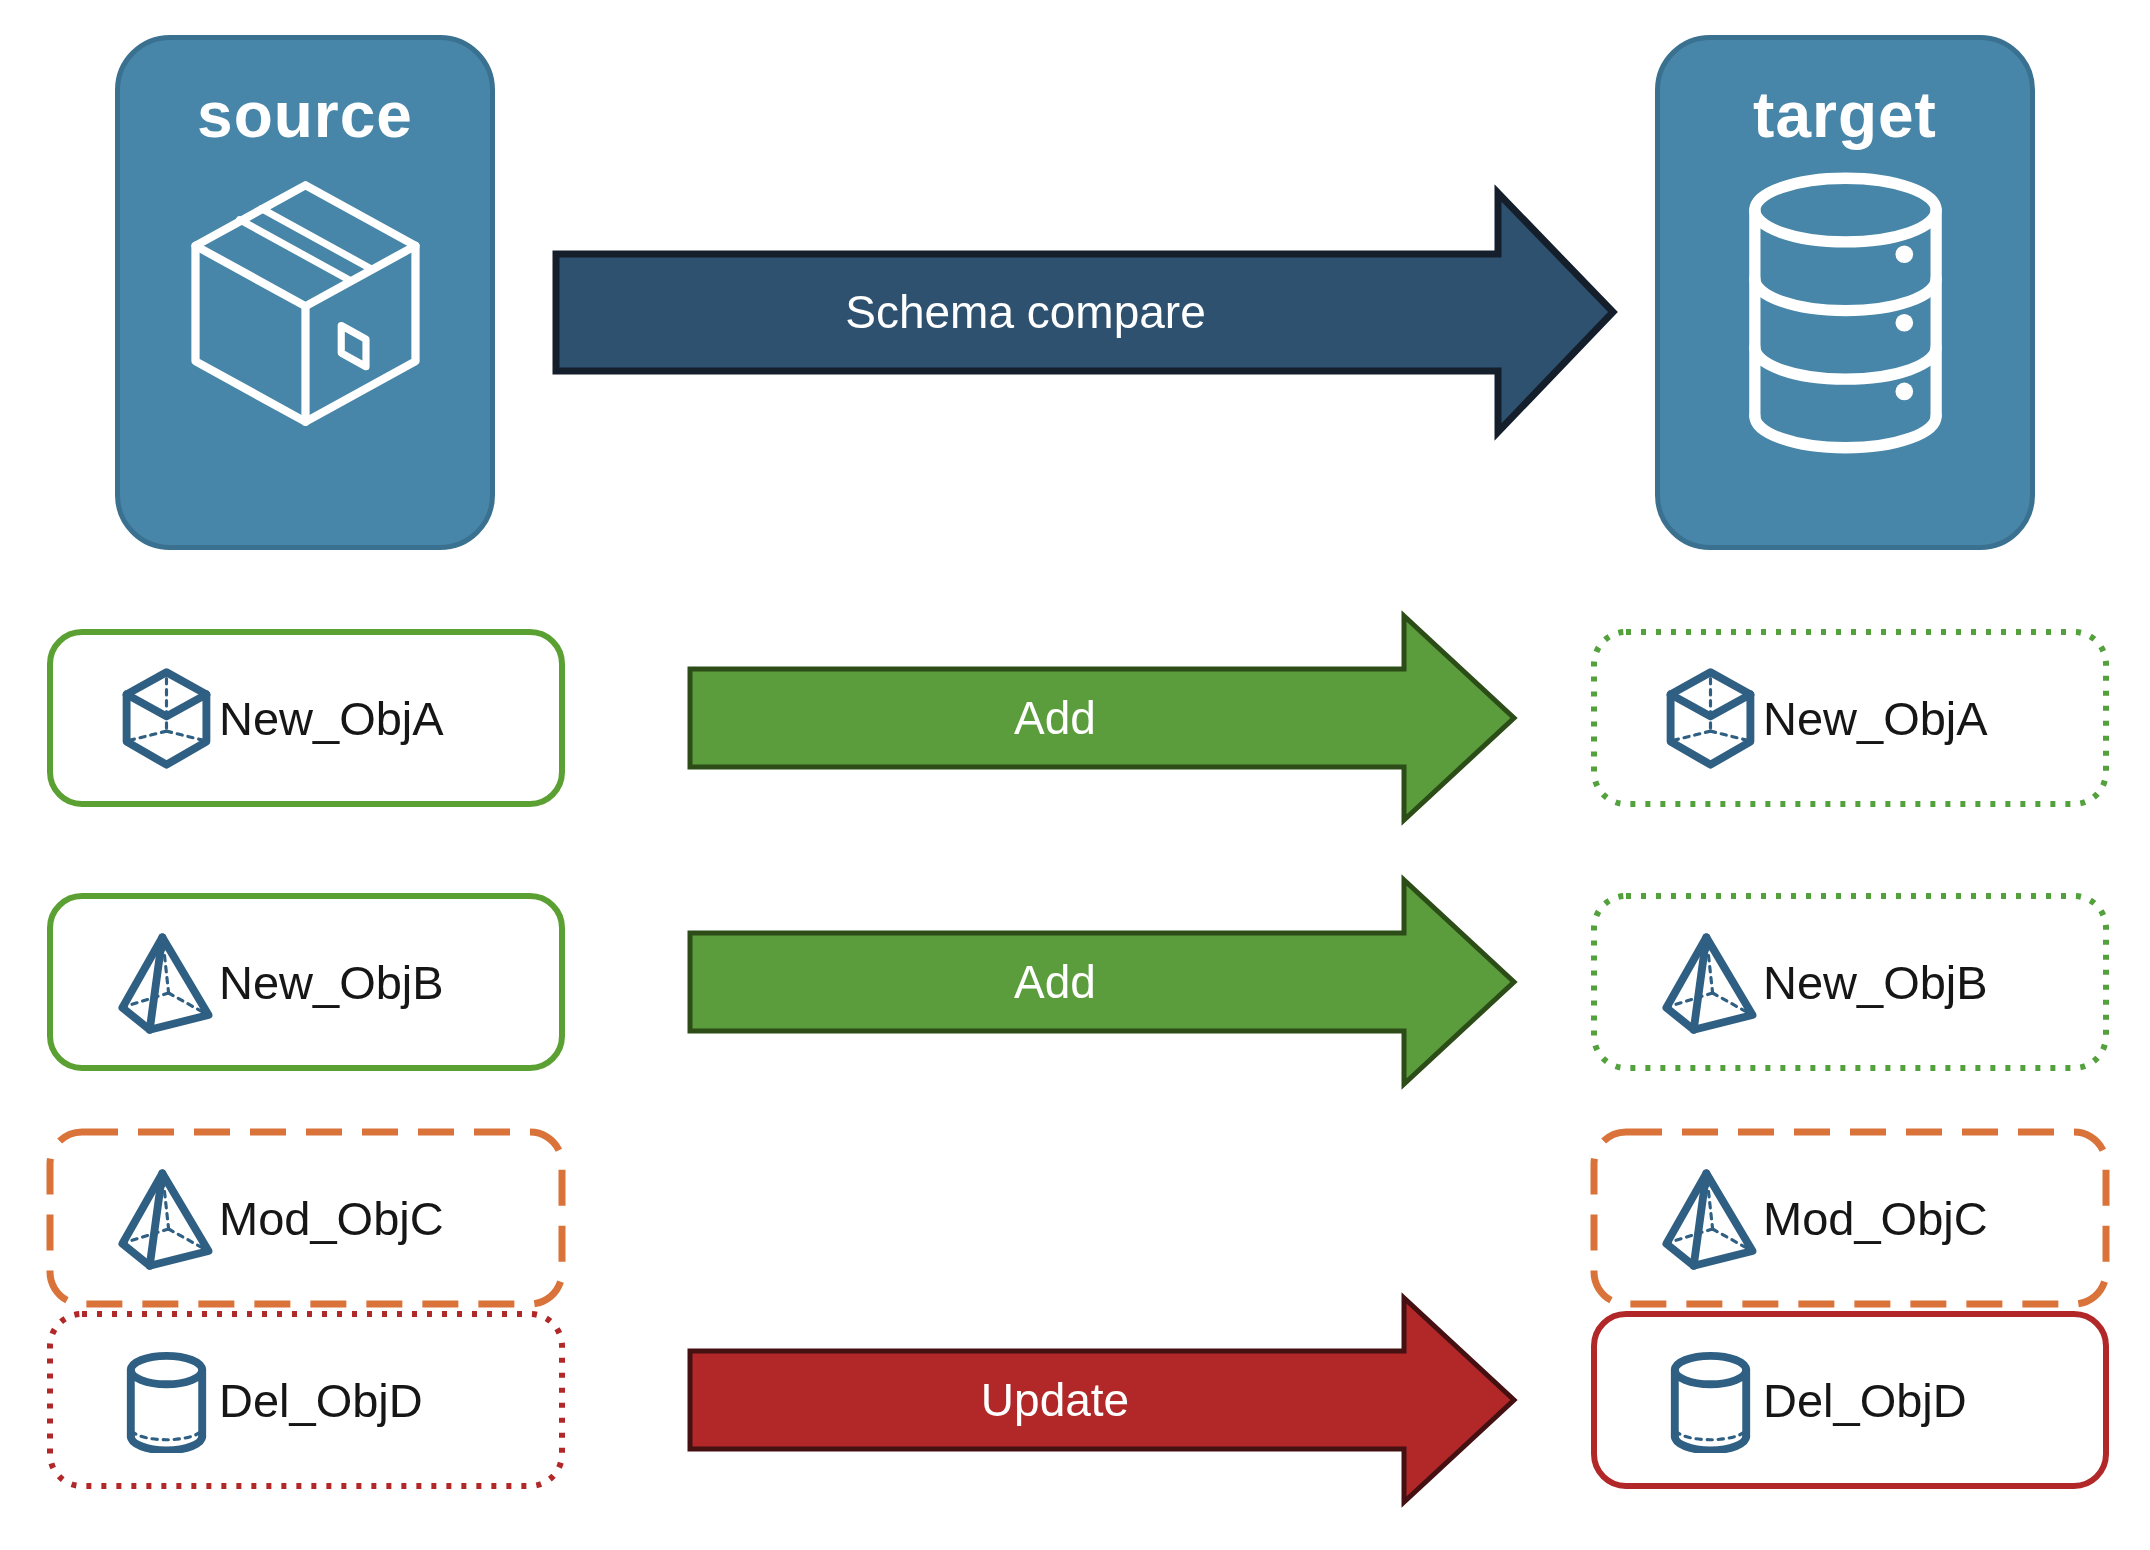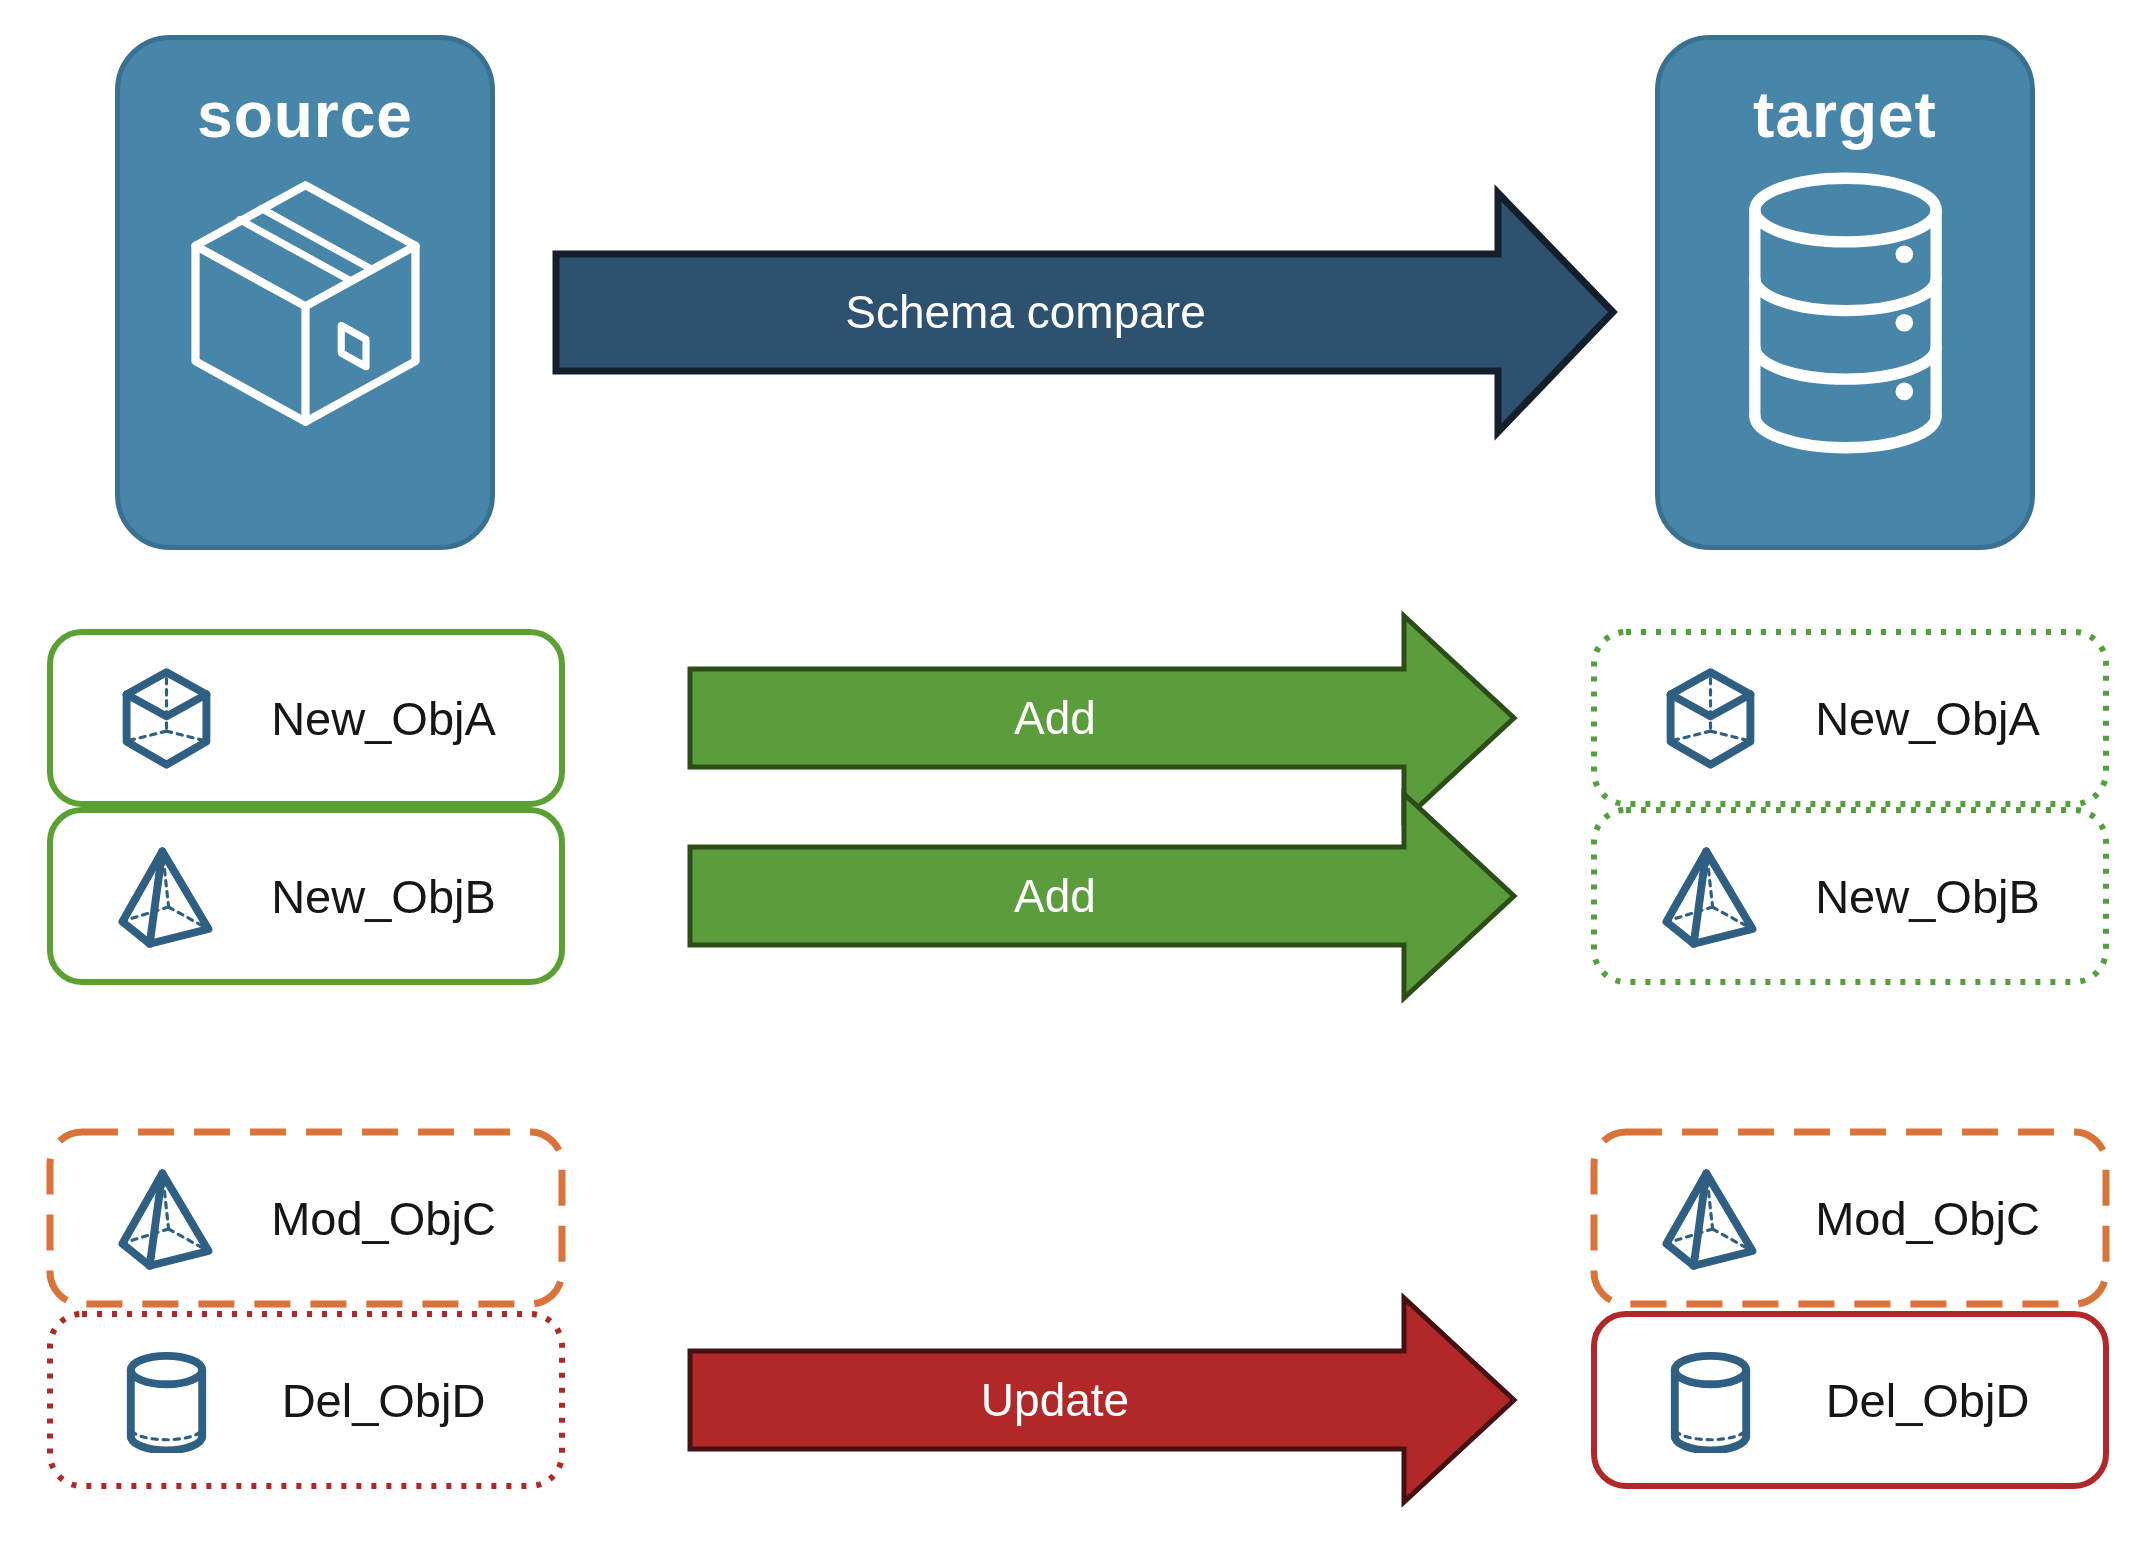--- a/index.html
+++ b/index.html
@@ -38,21 +38,21 @@
   .objbox{
     position:absolute;top:16px;width:520px;height:180px;box-sizing:border-box;
     display:flex;align-items:center;padding-left:68px;
   }
   .objbox.left{left:46px;}
   .objbox.right{left:1590px;}
   .box-border{position:absolute;left:0;top:0;width:520px;height:180px;}
   .box-border rect{fill:none;}
   .obj-icon{width:105px;height:105px;color:var(--icon-blue);flex:0 0 auto;position:relative;}
   .obj-label{
-    flex:1;text-align:center;font-size:47px;color:var(--label-text);
+    flex:1;font-size:47px;color:var(--label-text);
     padding-right:18px;position:relative;
   }
   .action-arrow{position:absolute;left:688px;top:0;width:830px;height:212px;}
   .action-arrow polygon{stroke-width:5;stroke-linejoin:miter;}
   .action-arrow .arrow-label{width:718px;height:212px;line-height:212px;padding-left:8px;}
 
   
   .ico-solid{fill:none;stroke:currentColor;stroke-linejoin:round;stroke-linecap:round;}
   .ico-dash{fill:none;stroke:currentColor;stroke-linejoin:round;stroke-linecap:round;}
 </style>
@@ -147,21 +147,21 @@
       <div class="objbox right">
         <svg class="box-border" preserveAspectRatio="none" viewBox="0 0 520 180">
             <rect class="border-rect" x="4" y="4" width="512" height="172" rx="32" stroke="#53a13c" stroke-width="6" stroke-dasharray="5 10"></rect>
           </svg>
         <svg class="obj-icon" viewBox="0 0 100 100">
             <use href="#sym-cube"></use>
           </svg>
         <span class="obj-label">New_ObjA</span>
       </div>
     </div>
-      <div class="row" style="top: 790px;">
+      <div class="row" style="top: 876px;">
       <div class="objbox left">
         <svg class="box-border" preserveAspectRatio="none" viewBox="0 0 520 180">
             <rect class="border-rect" x="4" y="4" width="512" height="172" rx="32" stroke="#5ba033" stroke-width="6"></rect>
           </svg>
         <svg class="obj-icon" viewBox="0 0 100 100">
             <use href="#sym-pyramid"></use>
           </svg>
         <span class="obj-label">New_ObjB</span>
       </div>
       <div class="action-arrow">

